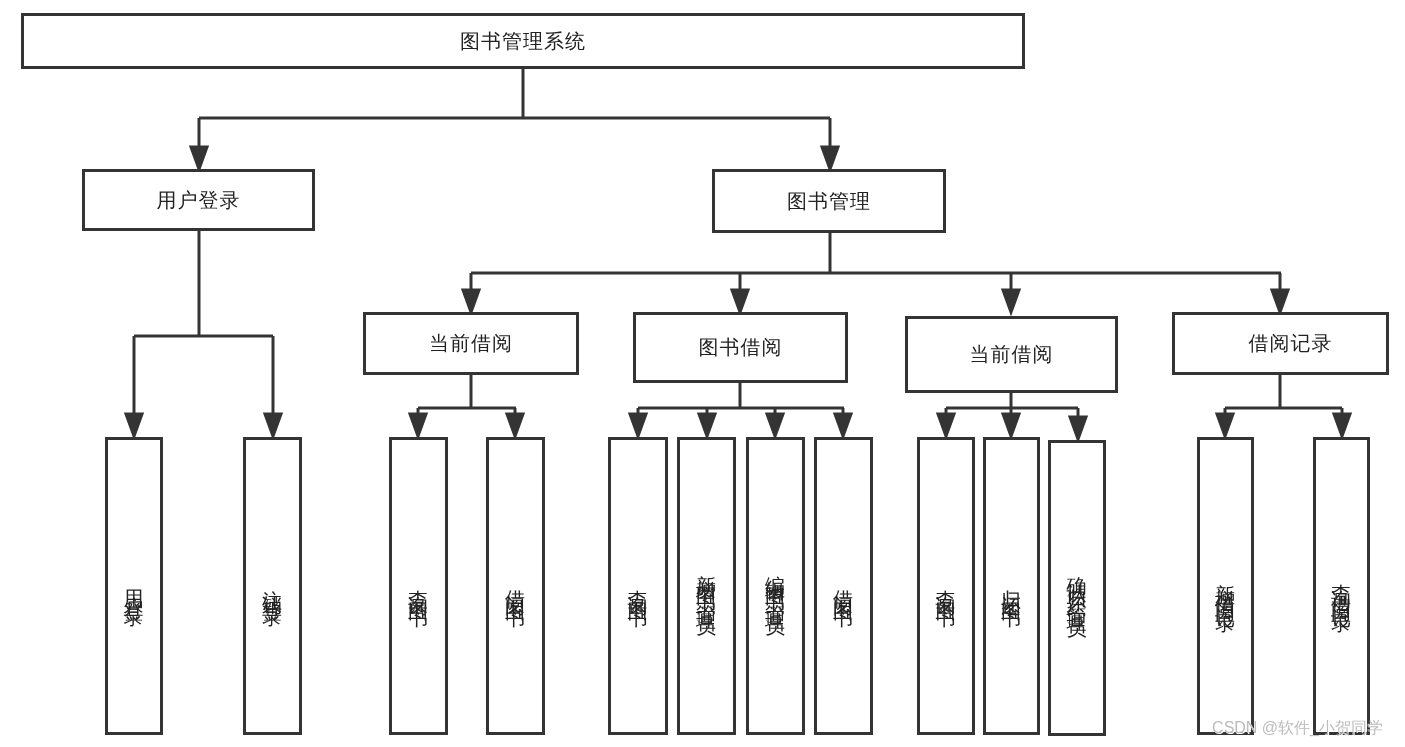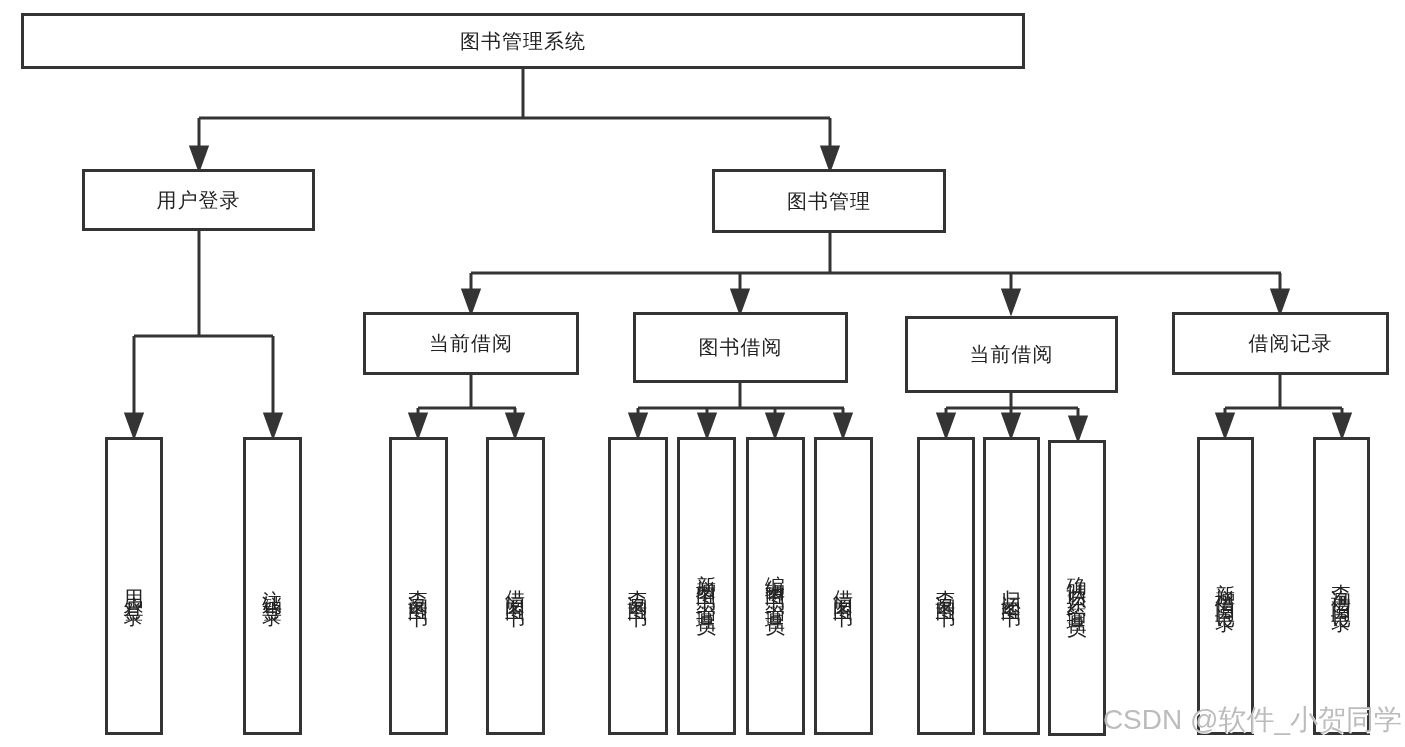--- a/index.html
+++ b/index.html
@@ -34,23 +34,23 @@
   .vbox .label {
     writing-mode: vertical-rl;
     text-orientation: mixed;
     font-size: 20px;
     line-height: 1;
     letter-spacing: 6px;
     white-space: nowrap;
   }
   .watermark {
     position: absolute;
-    right: 3px;
+    right: 22px;
     bottom: 8px;
-    font-size: 28px;
+    font-size: 16px;
     color: #bcbcbc;
     text-shadow: 1px 1px 0 #ffffff;
     white-space: nowrap;
     text-align: right;
   }
 </style>
 </head>
 <body>
 
 <div class="canvas">

